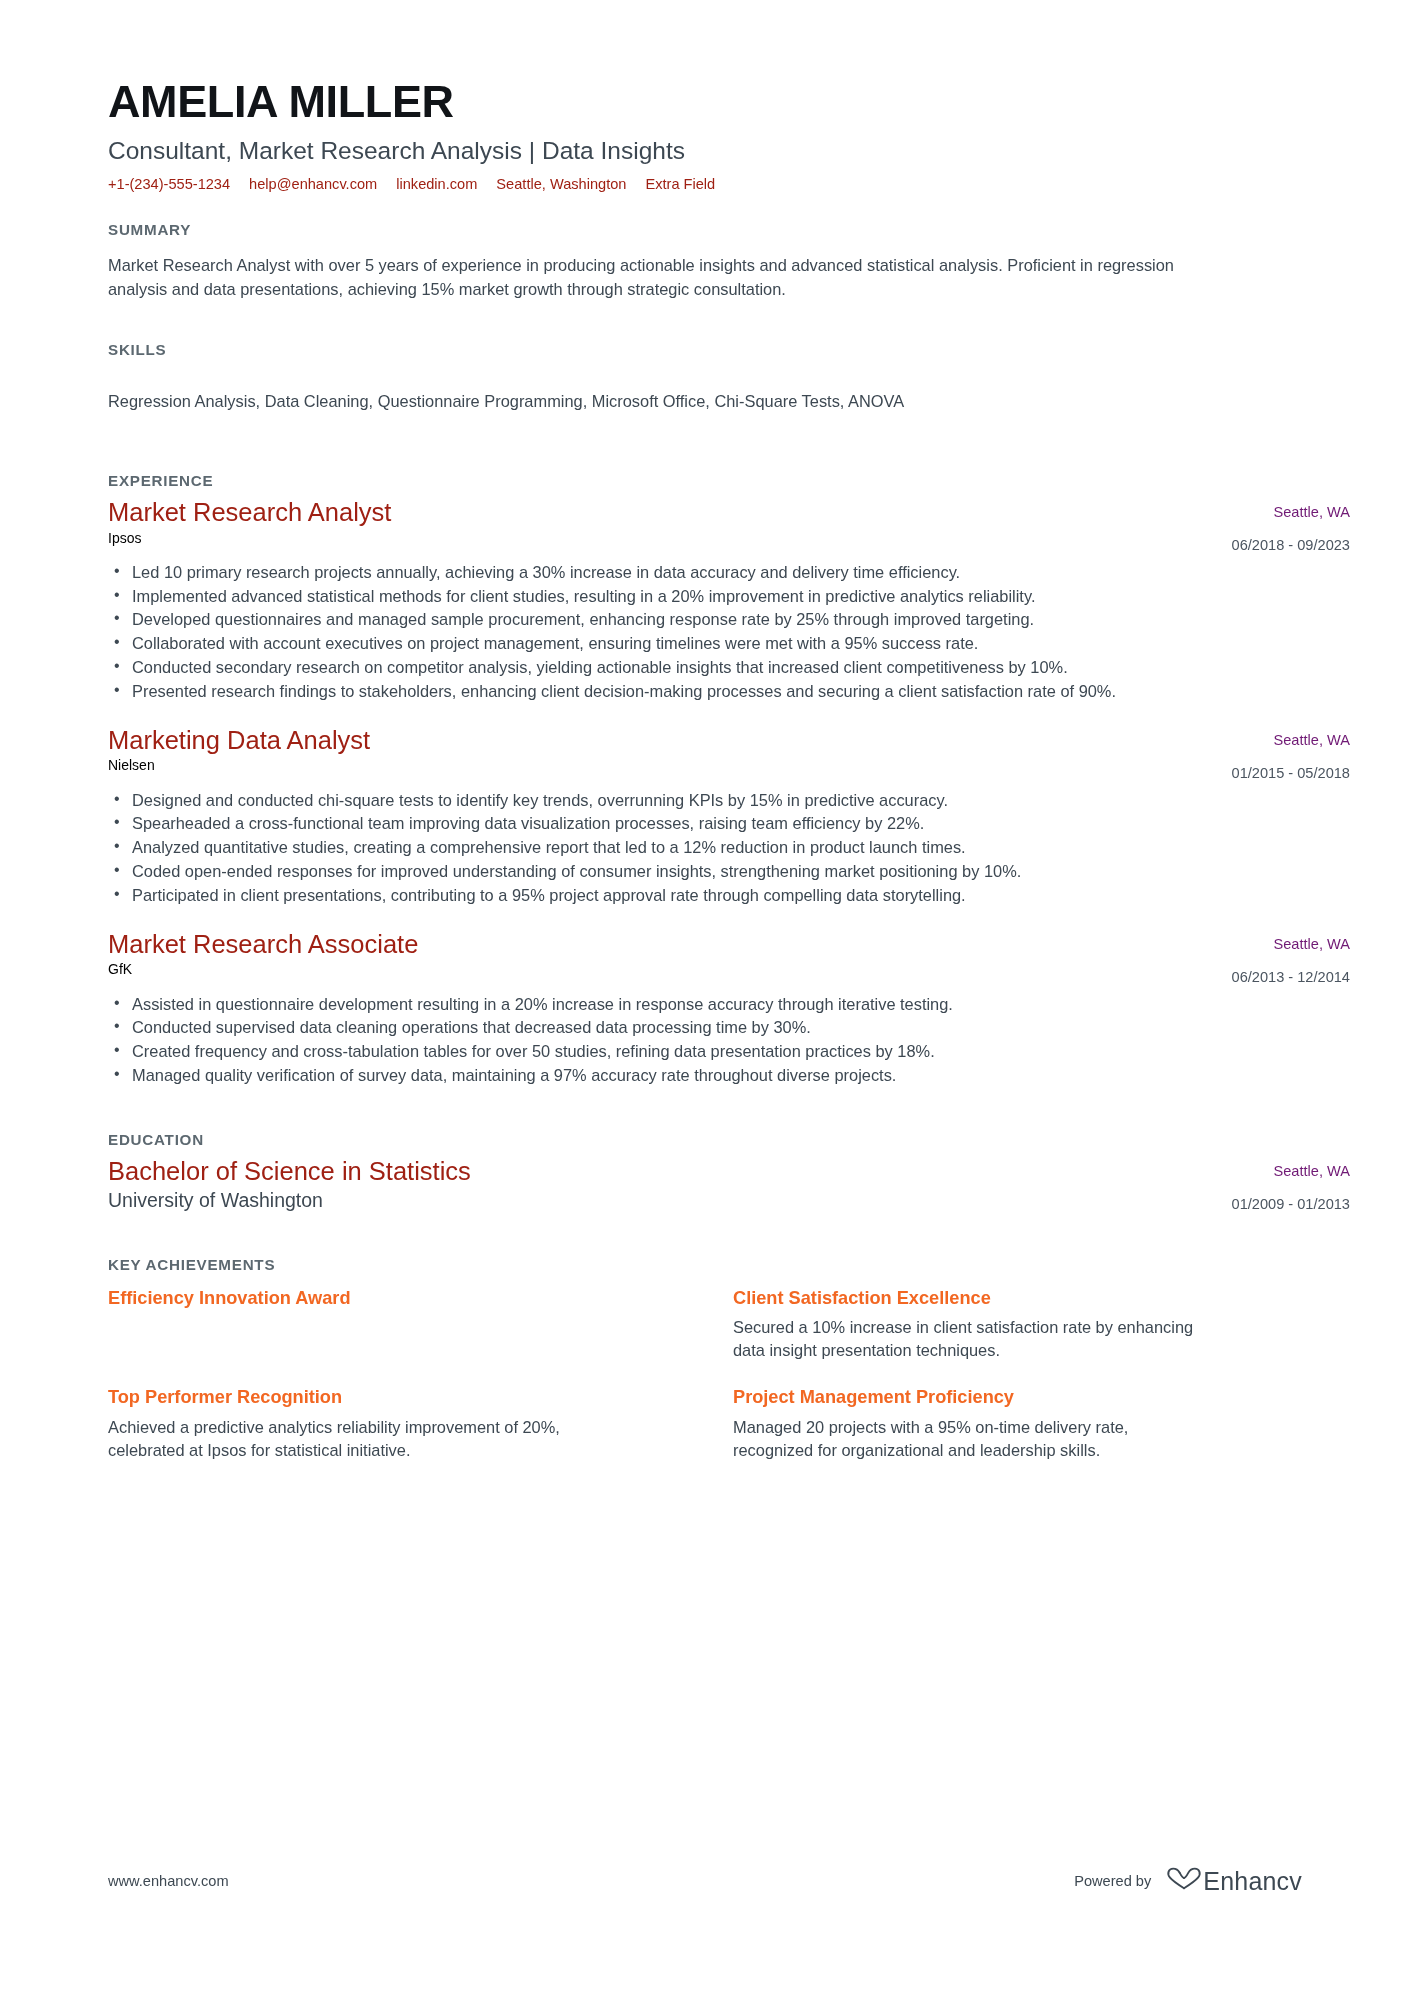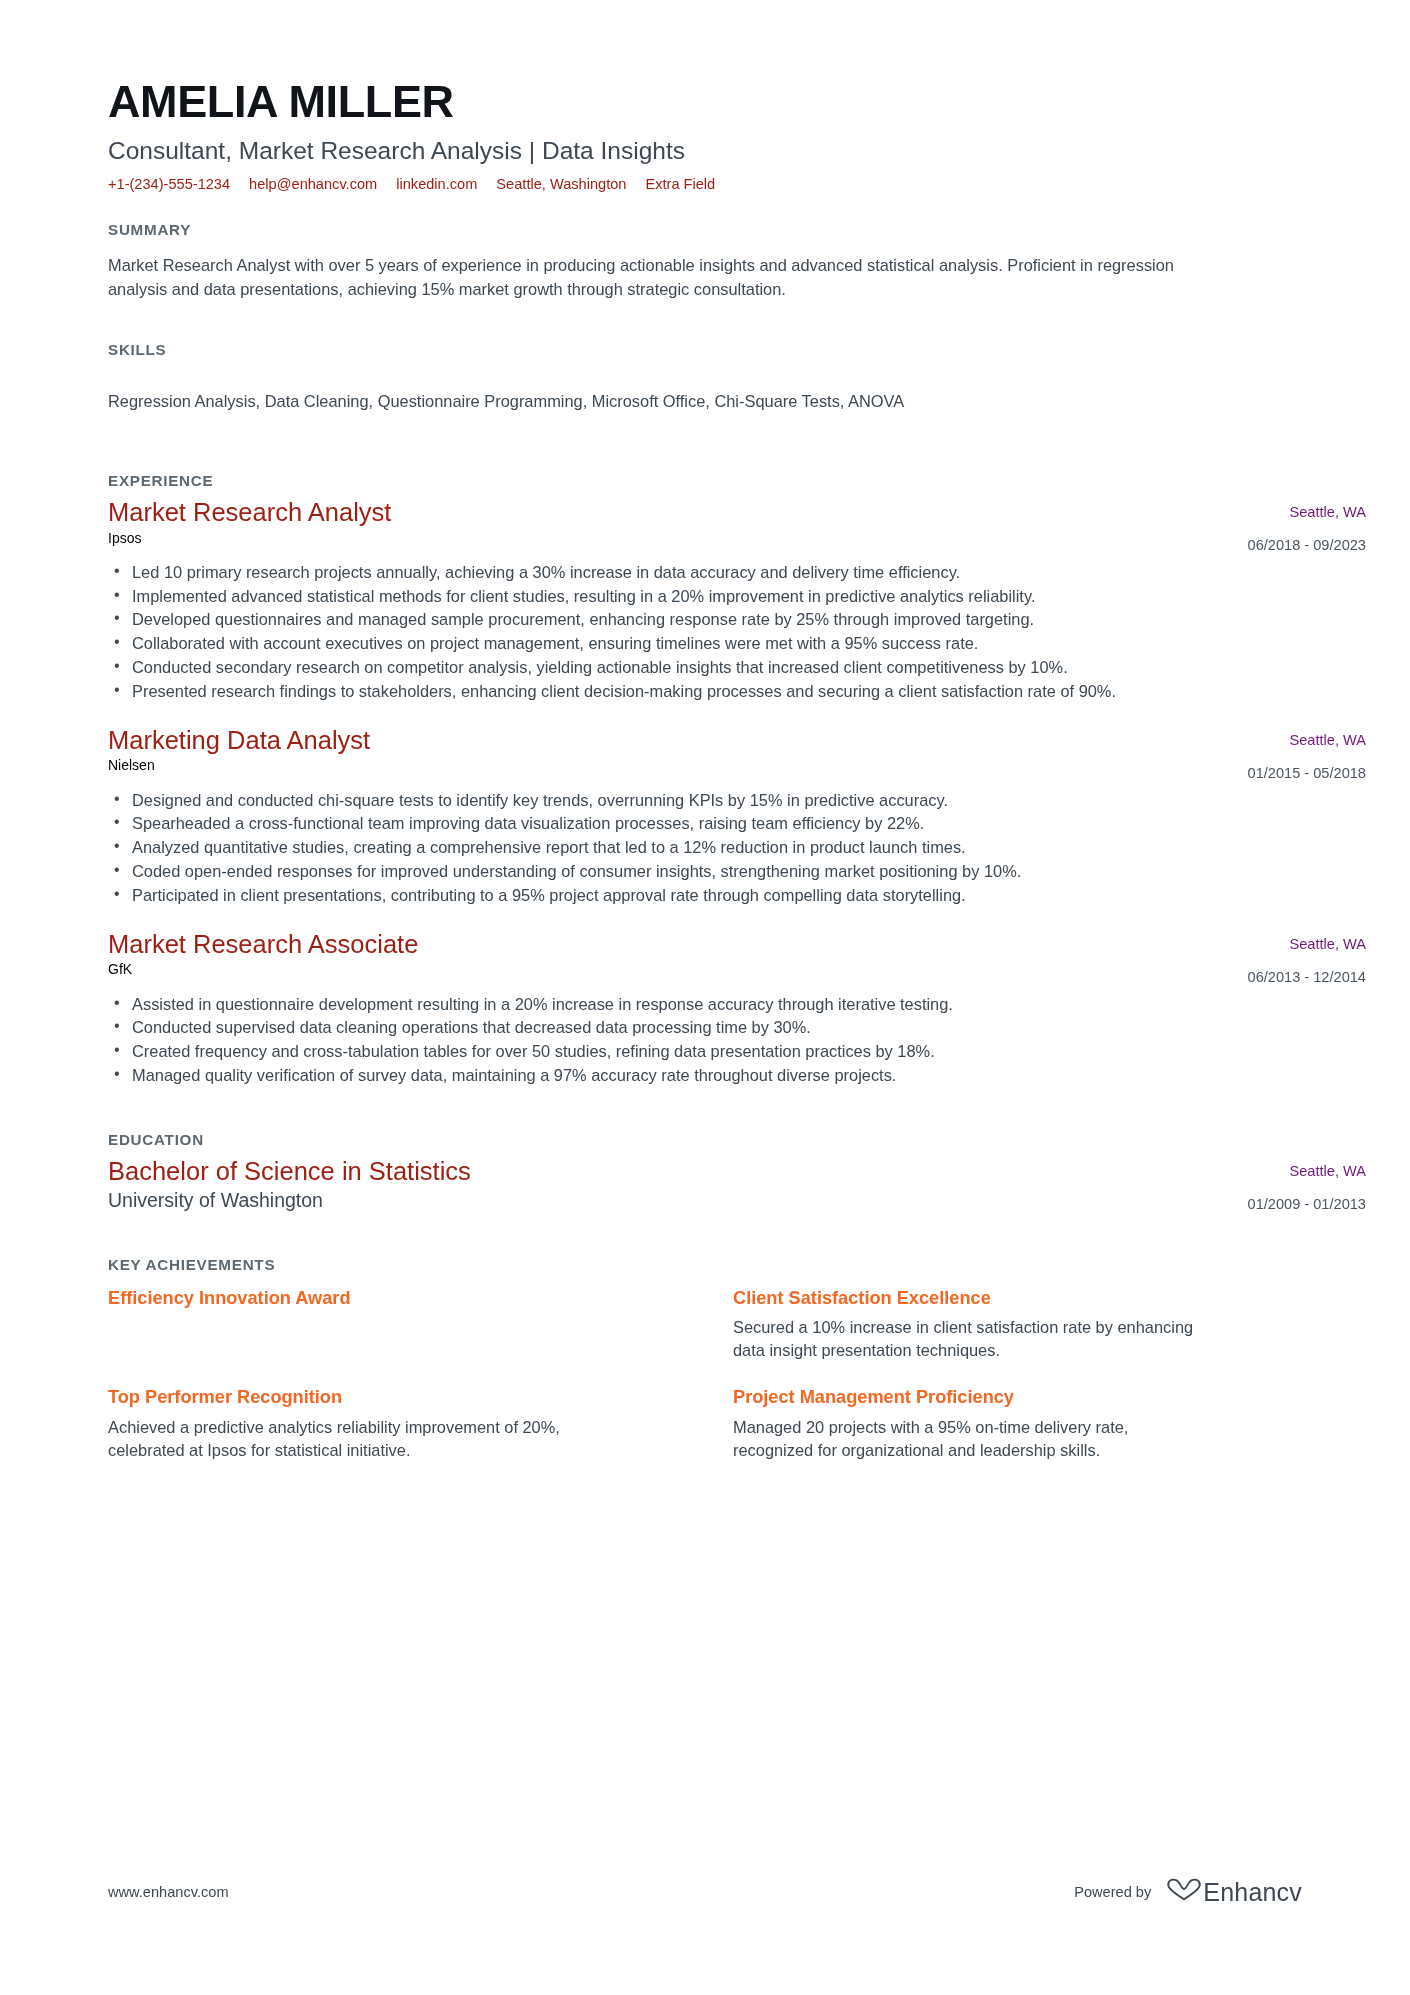--- a/index.html
+++ b/index.html
@@ -14,21 +14,21 @@
     font-family: "Liberation Sans", sans-serif;
     color: #33404d;
     -webkit-font-smoothing: antialiased;
   }
 
   .page {
     position: relative;
     width: 1410px;
     min-height: 1995px;
     background: #ffffff;
-    padding: 78px 44px 0 108px;
+    padding: 78px 60px 0 108px;
   }
 
   
   .header { margin-bottom: 26px; }
 
   .full-name {
     font-size: 45px;
     font-weight: 700;
     letter-spacing: -0.4px;
     color: #111418;
@@ -187,21 +187,21 @@
     line-height: 1.4;
     color: #3d4852;
     max-width: 470px;
   }
 
   
   .footer {
     position: absolute;
     left: 108px;
     right: 108px;
-    bottom: 88px;
+    bottom: 99px;
     display: flex;
     justify-content: space-between;
     align-items: center;
   }
 
   .footer-url {
     font-size: 14.6px;
     color: #3d4852;
   }
 

